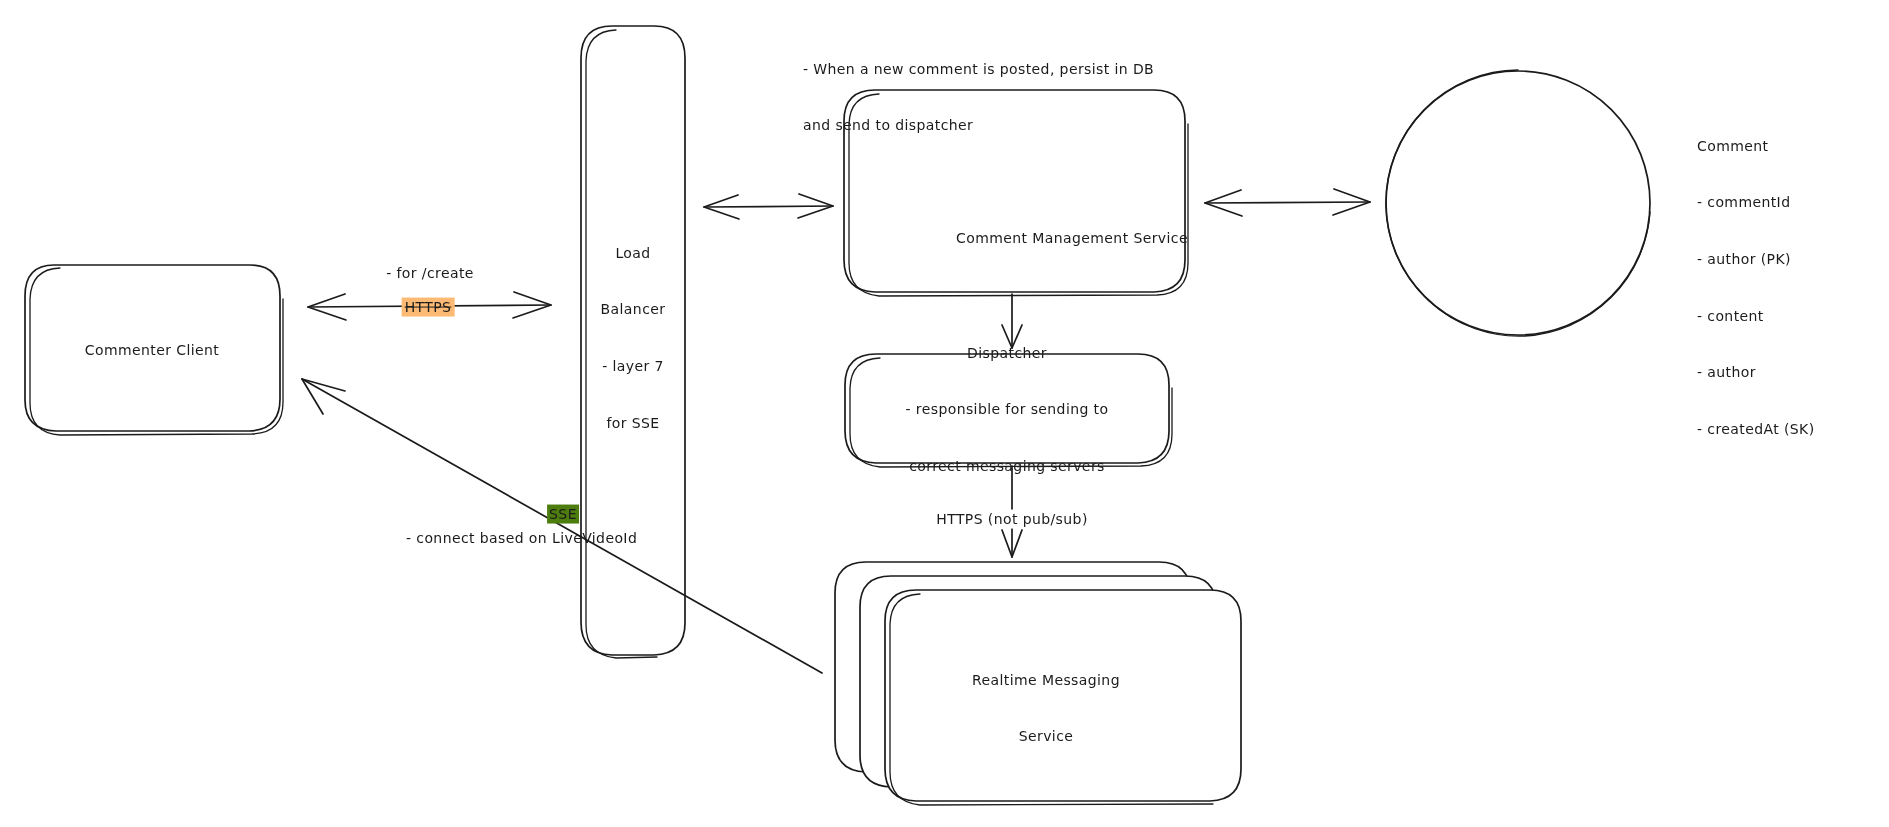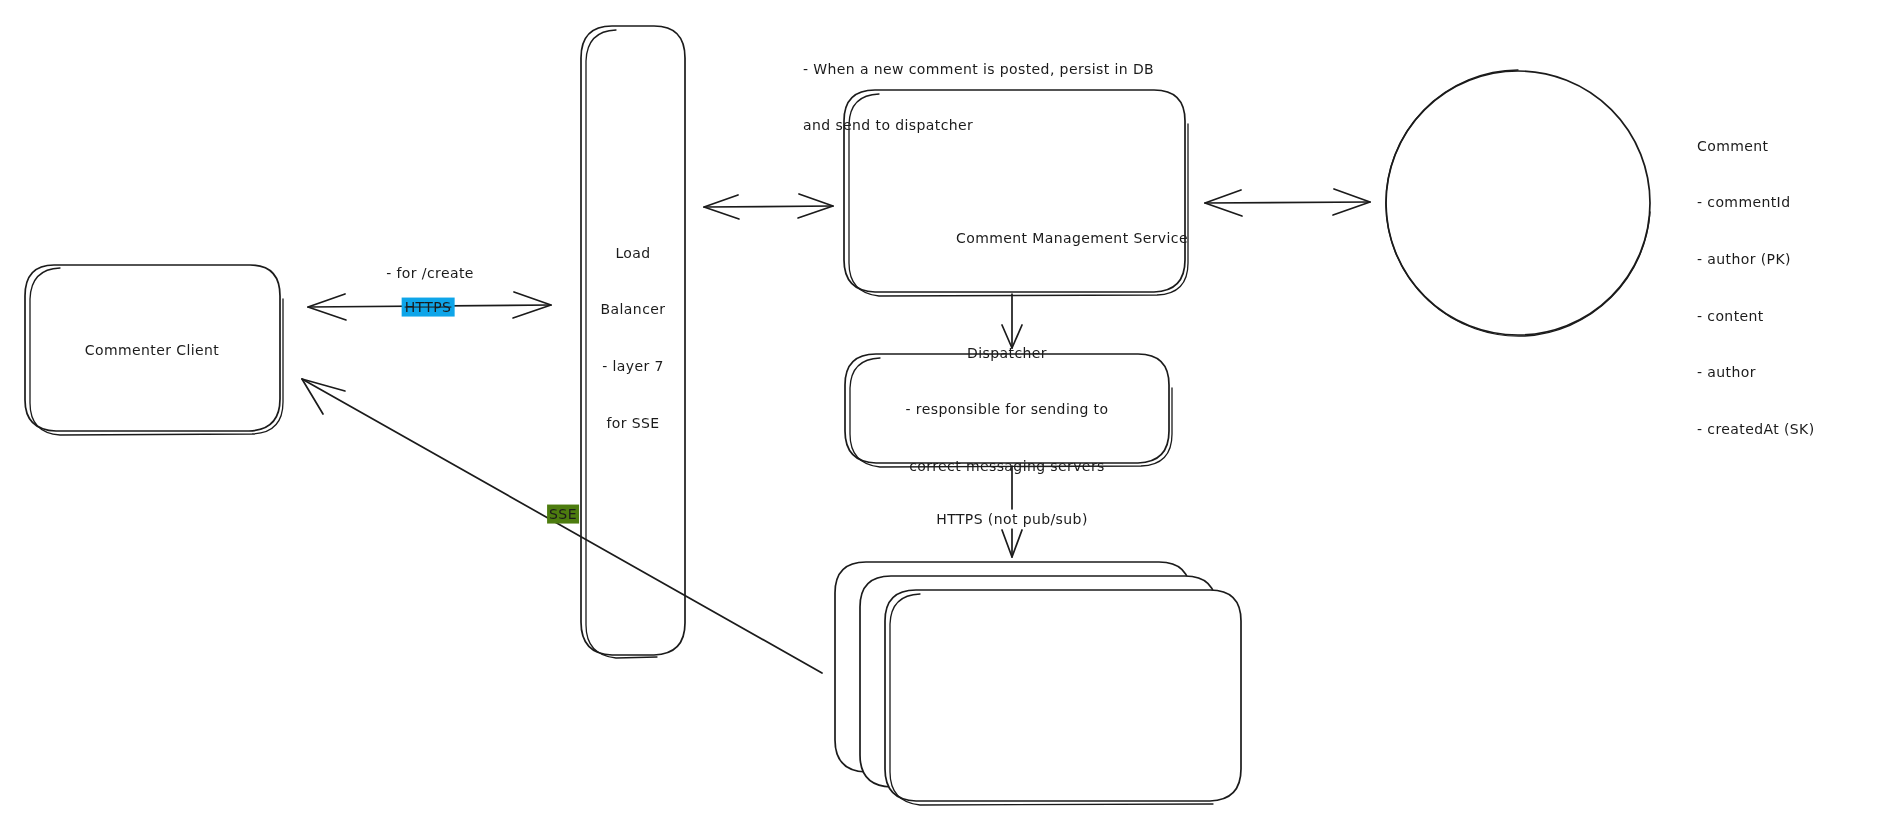--- a/index.html
+++ b/index.html
@@ -161,37 +161,42 @@
 
   <div class="node-label" style="left:1072px; top:190px;margin-top:48px;">Comment Management Service</div>
 
 
   <div class="node-label" style="left:1007px; top:410px;">
     <div>Dispatcher</div>
     <div>- responsible for sending to</div>
     <div>correct messaging servers</div>
   </div>
 
+  <div class="node-label stack-label" style="left:1046px; top:709px;">
+    <div>Realtime Messaging</div>
+    <div>Service</div>
+  </div>
 
   <div class="note" style="left:803px; top:22px;">
     <div>- When a new comment is posted, persist in DB</div>
     <div>and send to dispatcher</div>
   </div>
 
   <div class="note" style="left:1697px; top:99px;">
     <div>Comment</div>
     <div>- commentId</div>
     <div>- author (PK)</div>
     <div>- content</div>
     <div>- author</div>
     <div>- createdAt (SK)</div>
   </div>
 
   <div class="edge-label" style="left:430px; top:273px;">- for /create</div>
 
-  <div class="edge-label strike" style="left:428px; top:307px; background:#0ea5e9; padding:0 3px;">HTTPS</div>
+  <div class="edge-label strike" style="left:428px; top:307px; background:#fdba74; padding:0 3px;">HTTPS</div>
 
   <div class="edge-label" style="left:1012px; top:519px; background:#ffffff; padding:0 5px;">HTTPS (not pub/sub)</div>
 
   <div class="edge-label" style="left:563px; top:514px; background:#4d7c0f; padding:0 2px;">SSE</div>
 
+  <div class="note" style="left:406px; top:529px;">- connect based on LiveVideoId</div>
 
 </div>
 
 </body></html>

